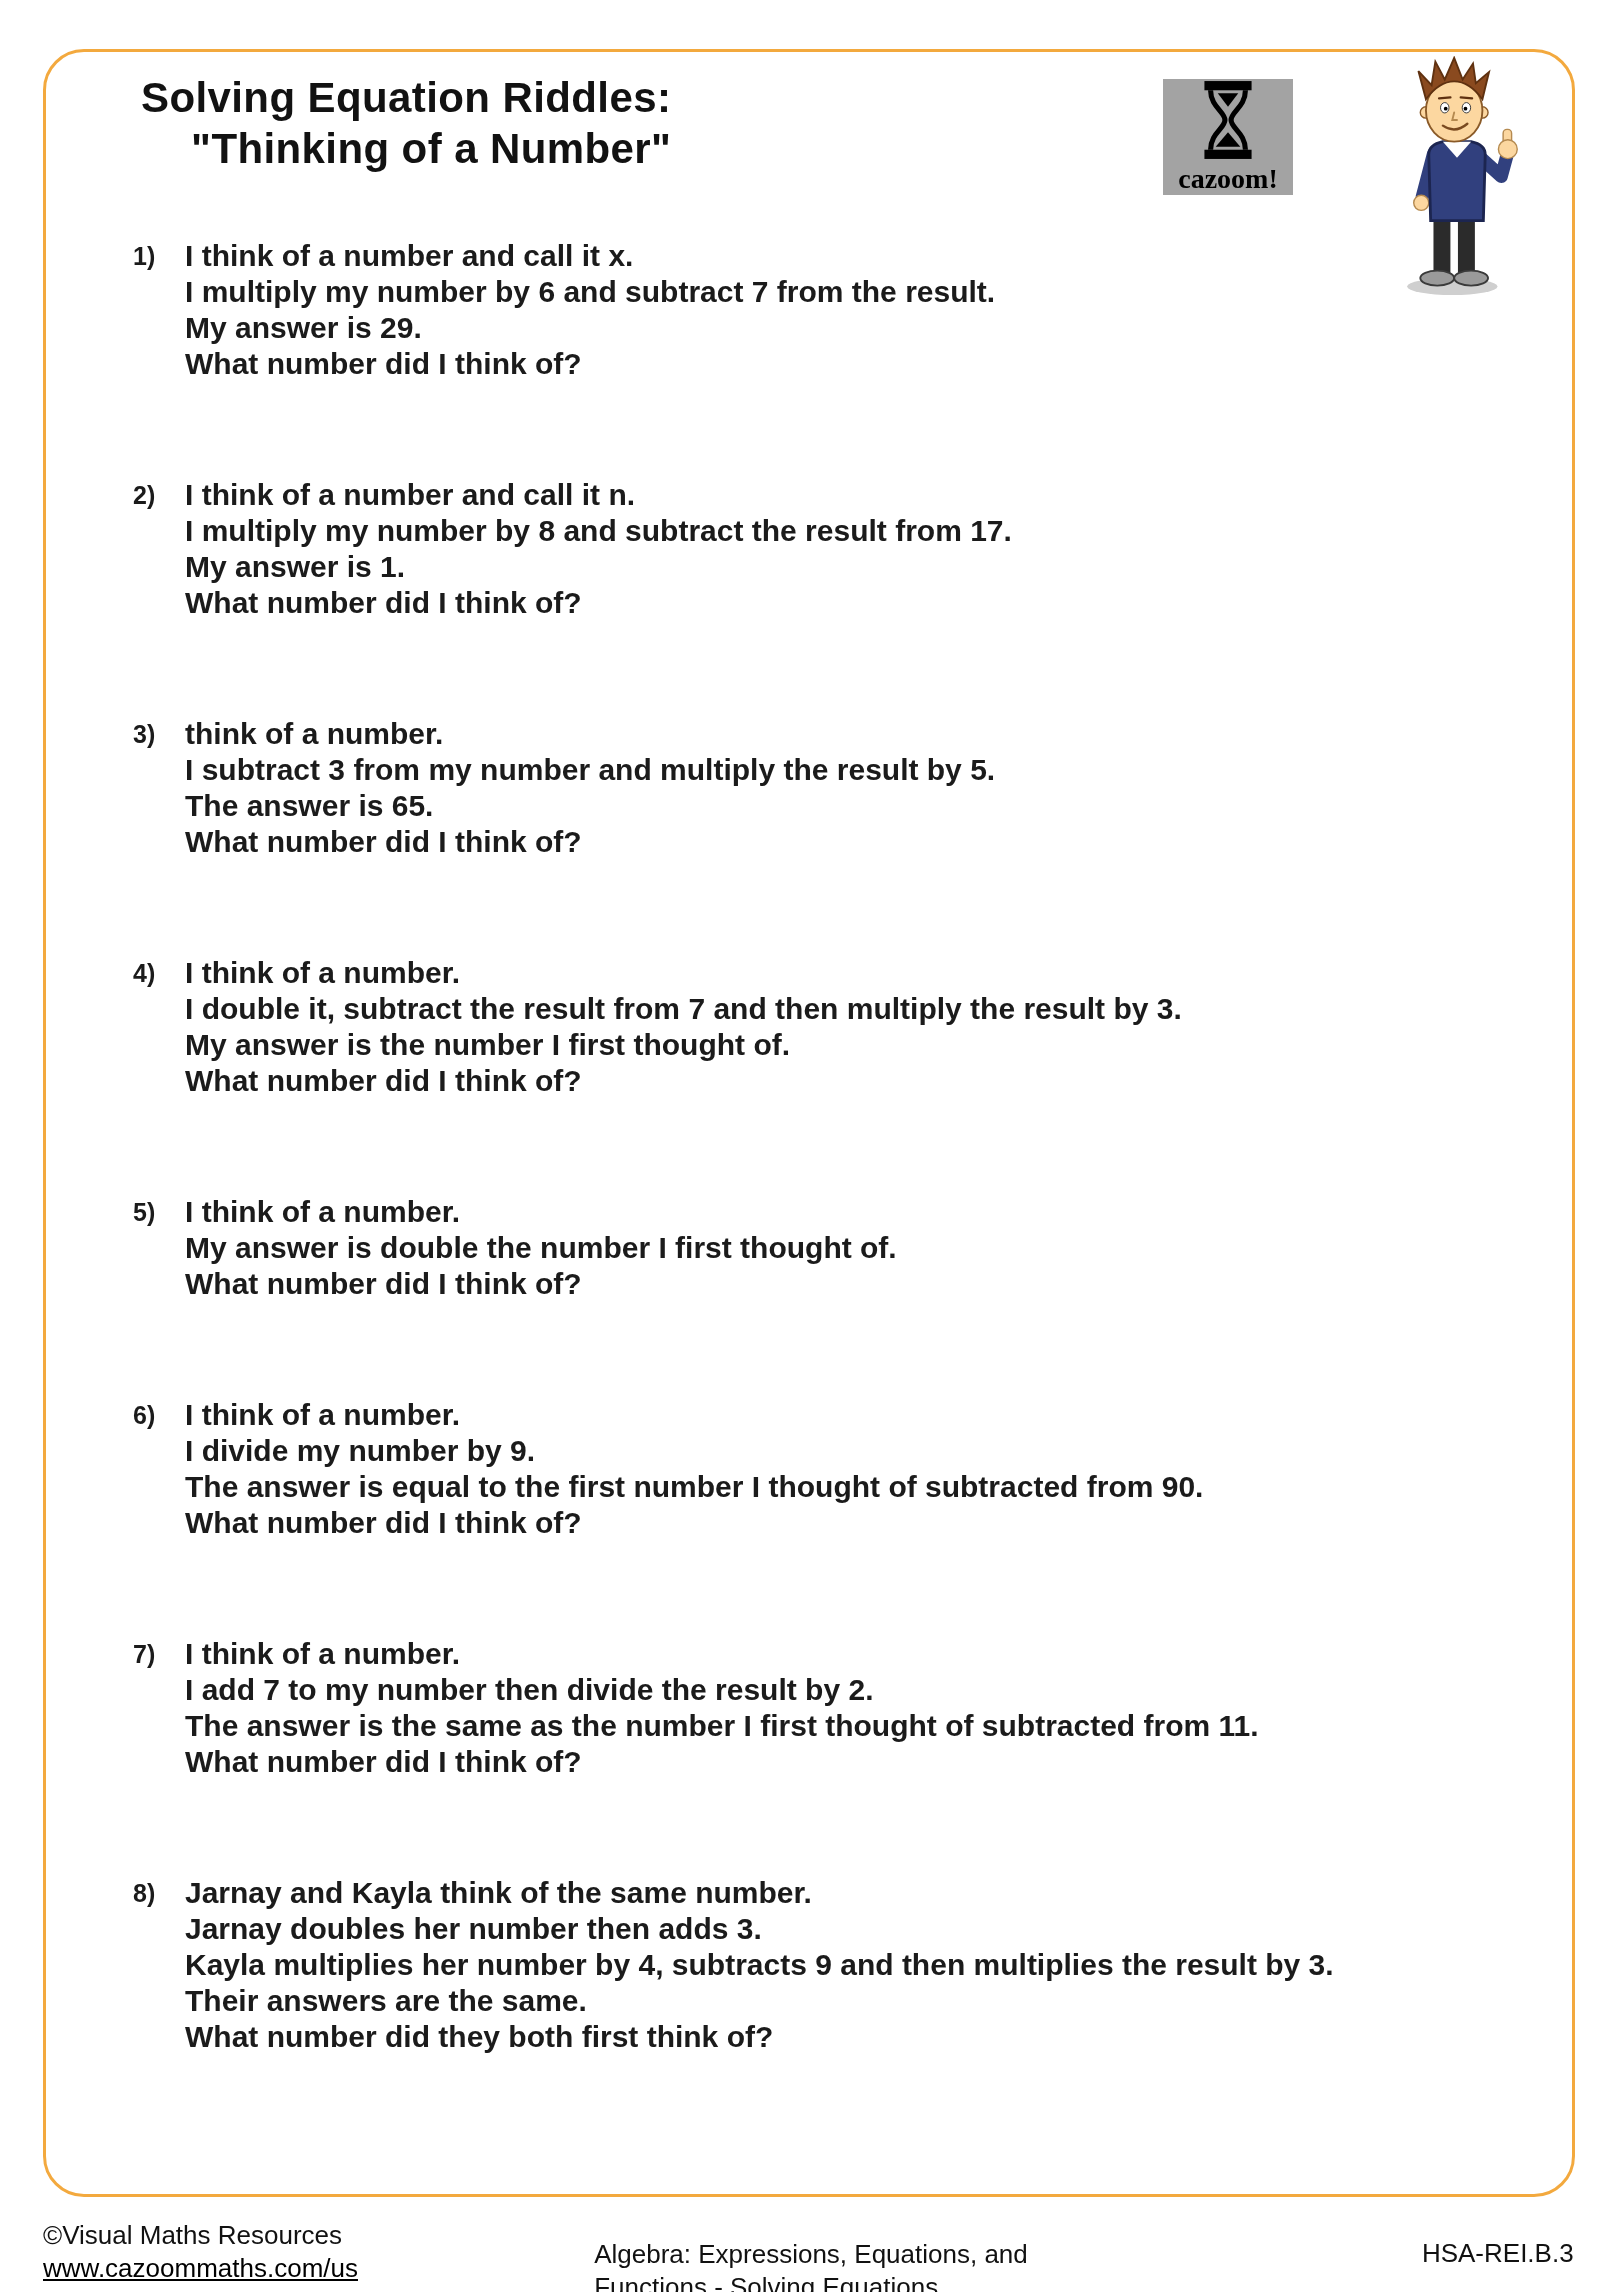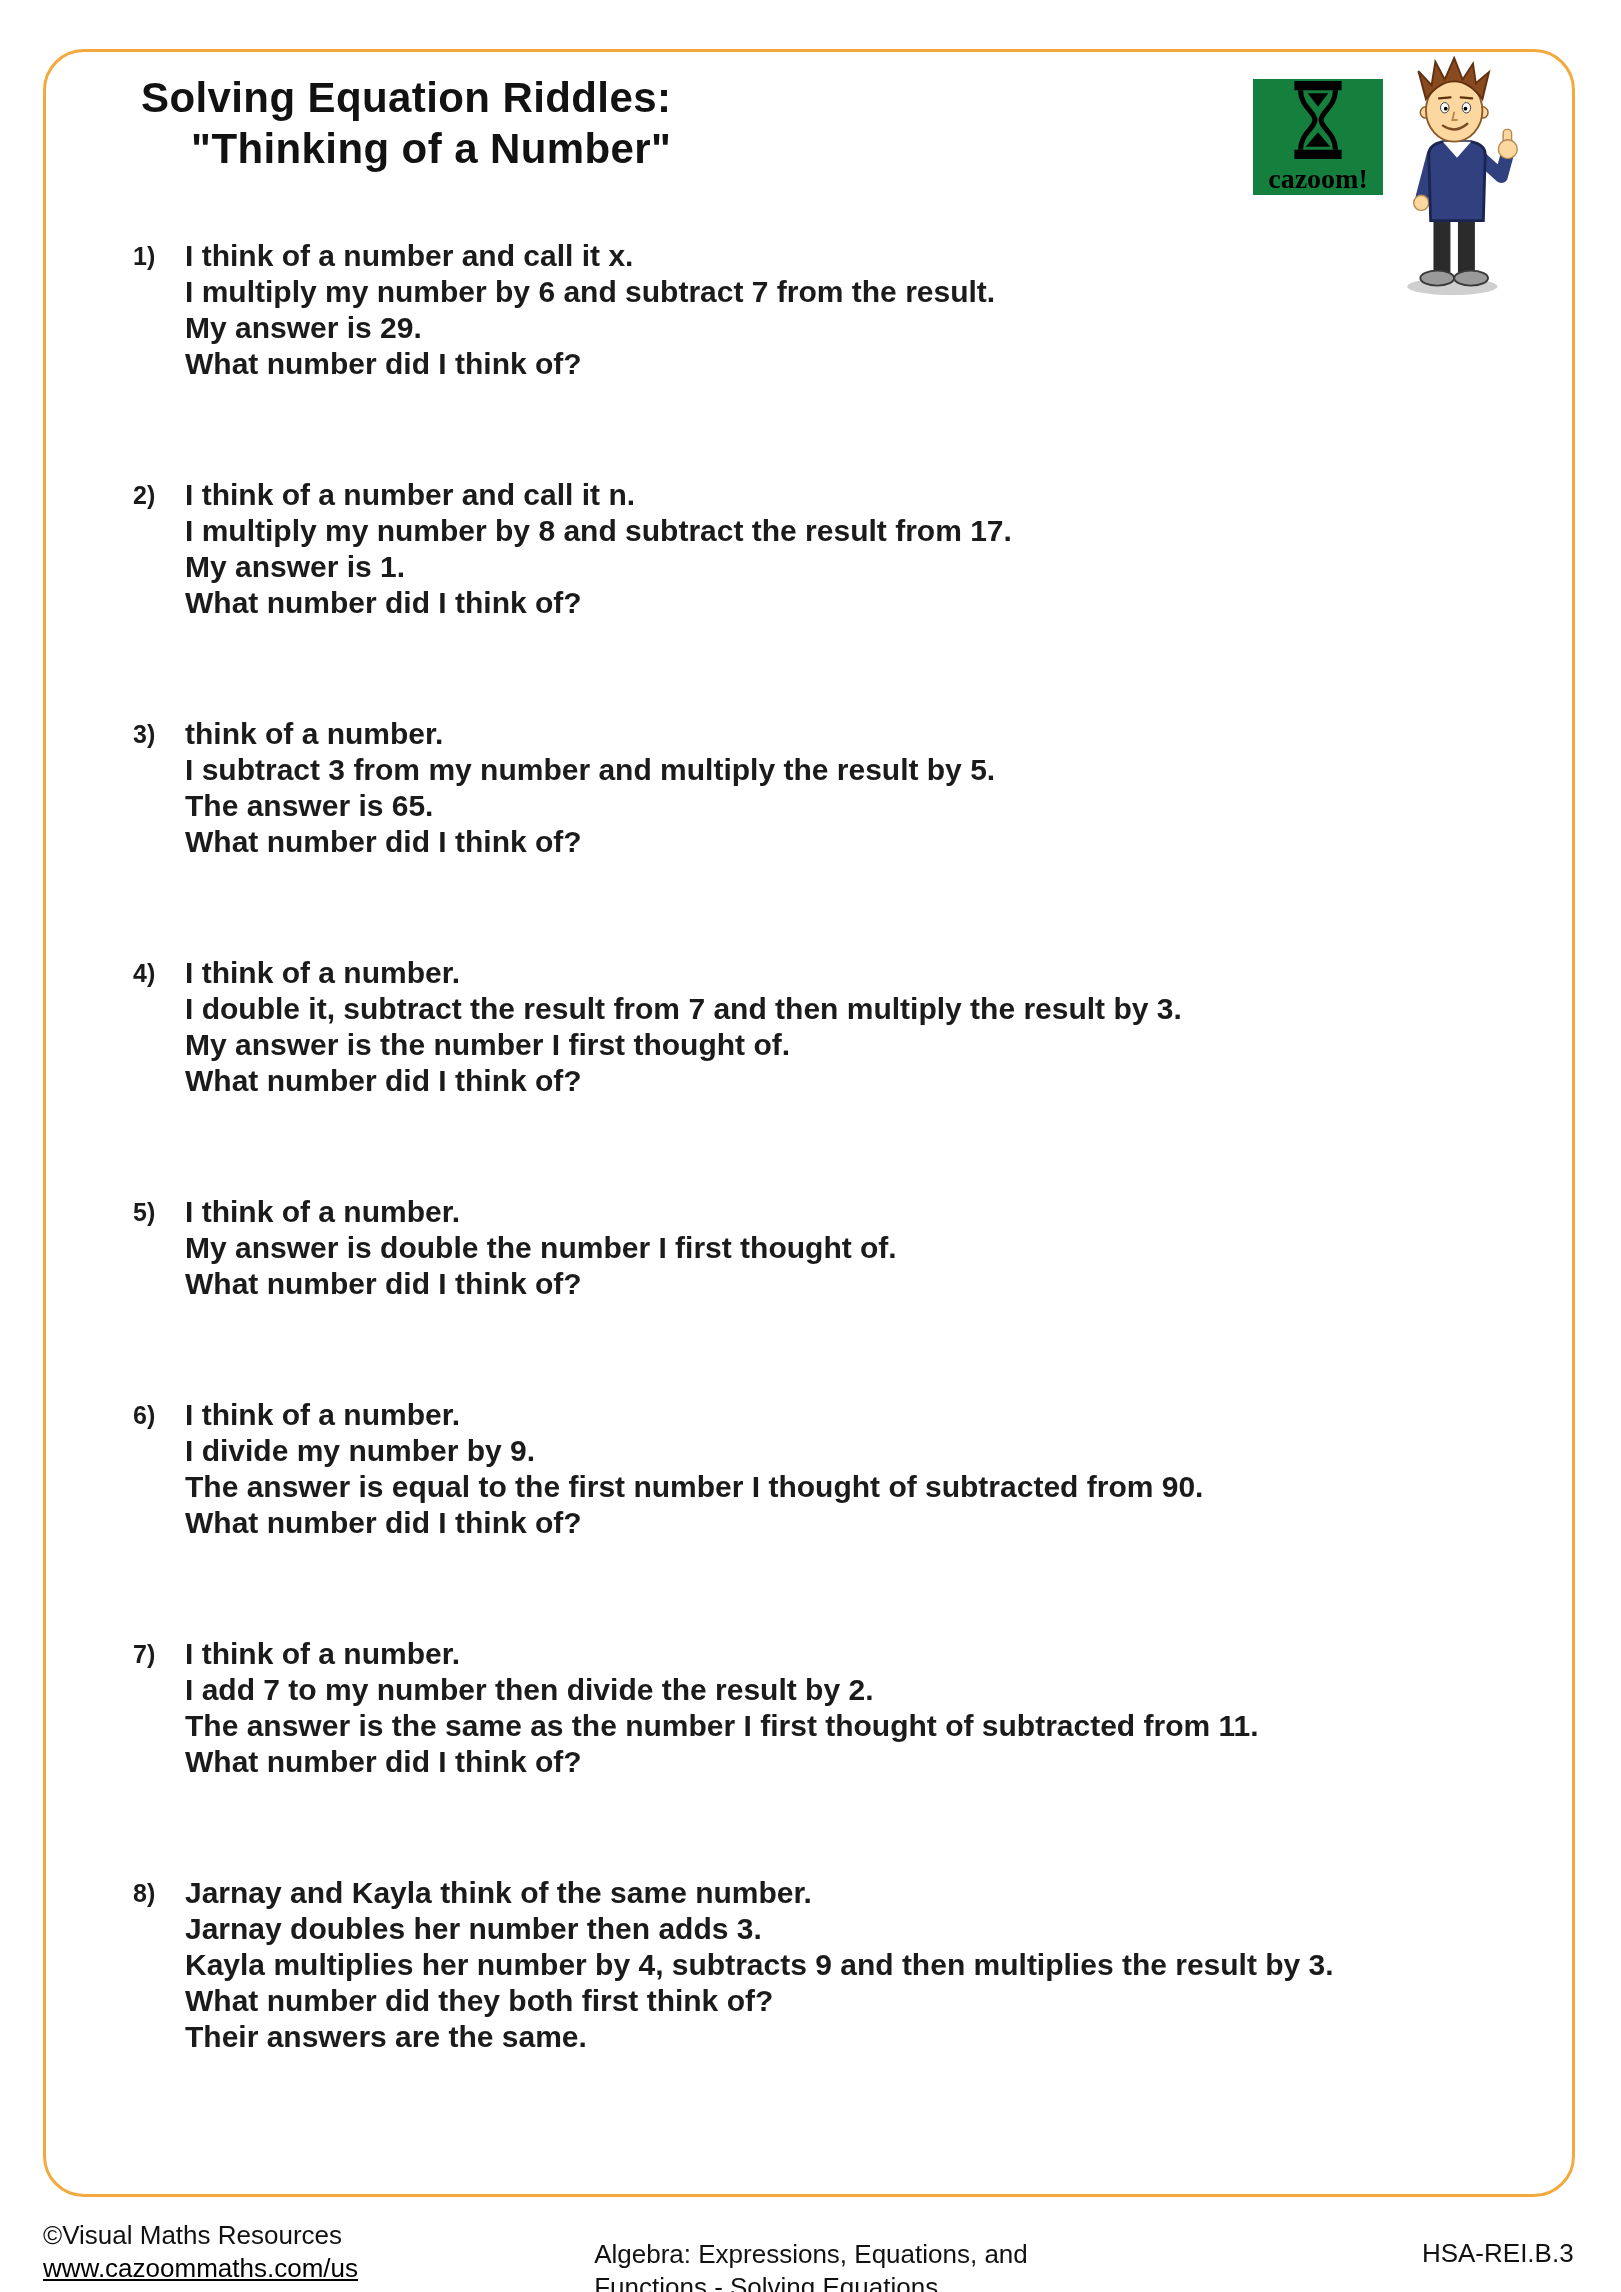--- a/index.html
+++ b/index.html
@@ -34,25 +34,25 @@
     font-size: 42px;
     font-weight: 700;
     line-height: 51px;
     color: #121212;
     letter-spacing: 0.4px;
     text-align: right;
   }
   .title span { display: block; }
   .logo {
     position: absolute;
-    left: 1253px;
+    left: 1163px;
     top: 79px;
     width: 130px;
     text-align: center;
-    background: #15803d;
+    background: #a3a3a3;
   }
   .logo svg { display: block; margin: 0 auto; }
   .logo-text {
     font-family: "Liberation Serif", serif;
     font-weight: 700;
     font-size: 28px;
     color: #000000;
     margin-top: 1.8px;
   }
   .character {
@@ -232,22 +232,22 @@
           <div>What number did I think of?</div>
         </div>
     </section>
 
     <section class="problem">
       <div class="pnum">8)</div>
       <div class="plines">
           <div>Jarnay and Kayla think of the same number.</div>
           <div>Jarnay doubles her number then adds 3.</div>
           <div>Kayla multiplies her number by 4, subtracts 9 and then multiplies the result by 3.</div>
+          <div>Their answers are the same.</div>
           <div>What number did they both first think of?</div>
-          <div>Their answers are the same.</div>
         </div>
     </section>
   </main>
 
   <footer>
     <div class="f-left">
       <div>©Visual Maths Resources</div>
       <a class="link">www.cazoommaths.com/us</a>
     </div>
     <div class="f-center">

